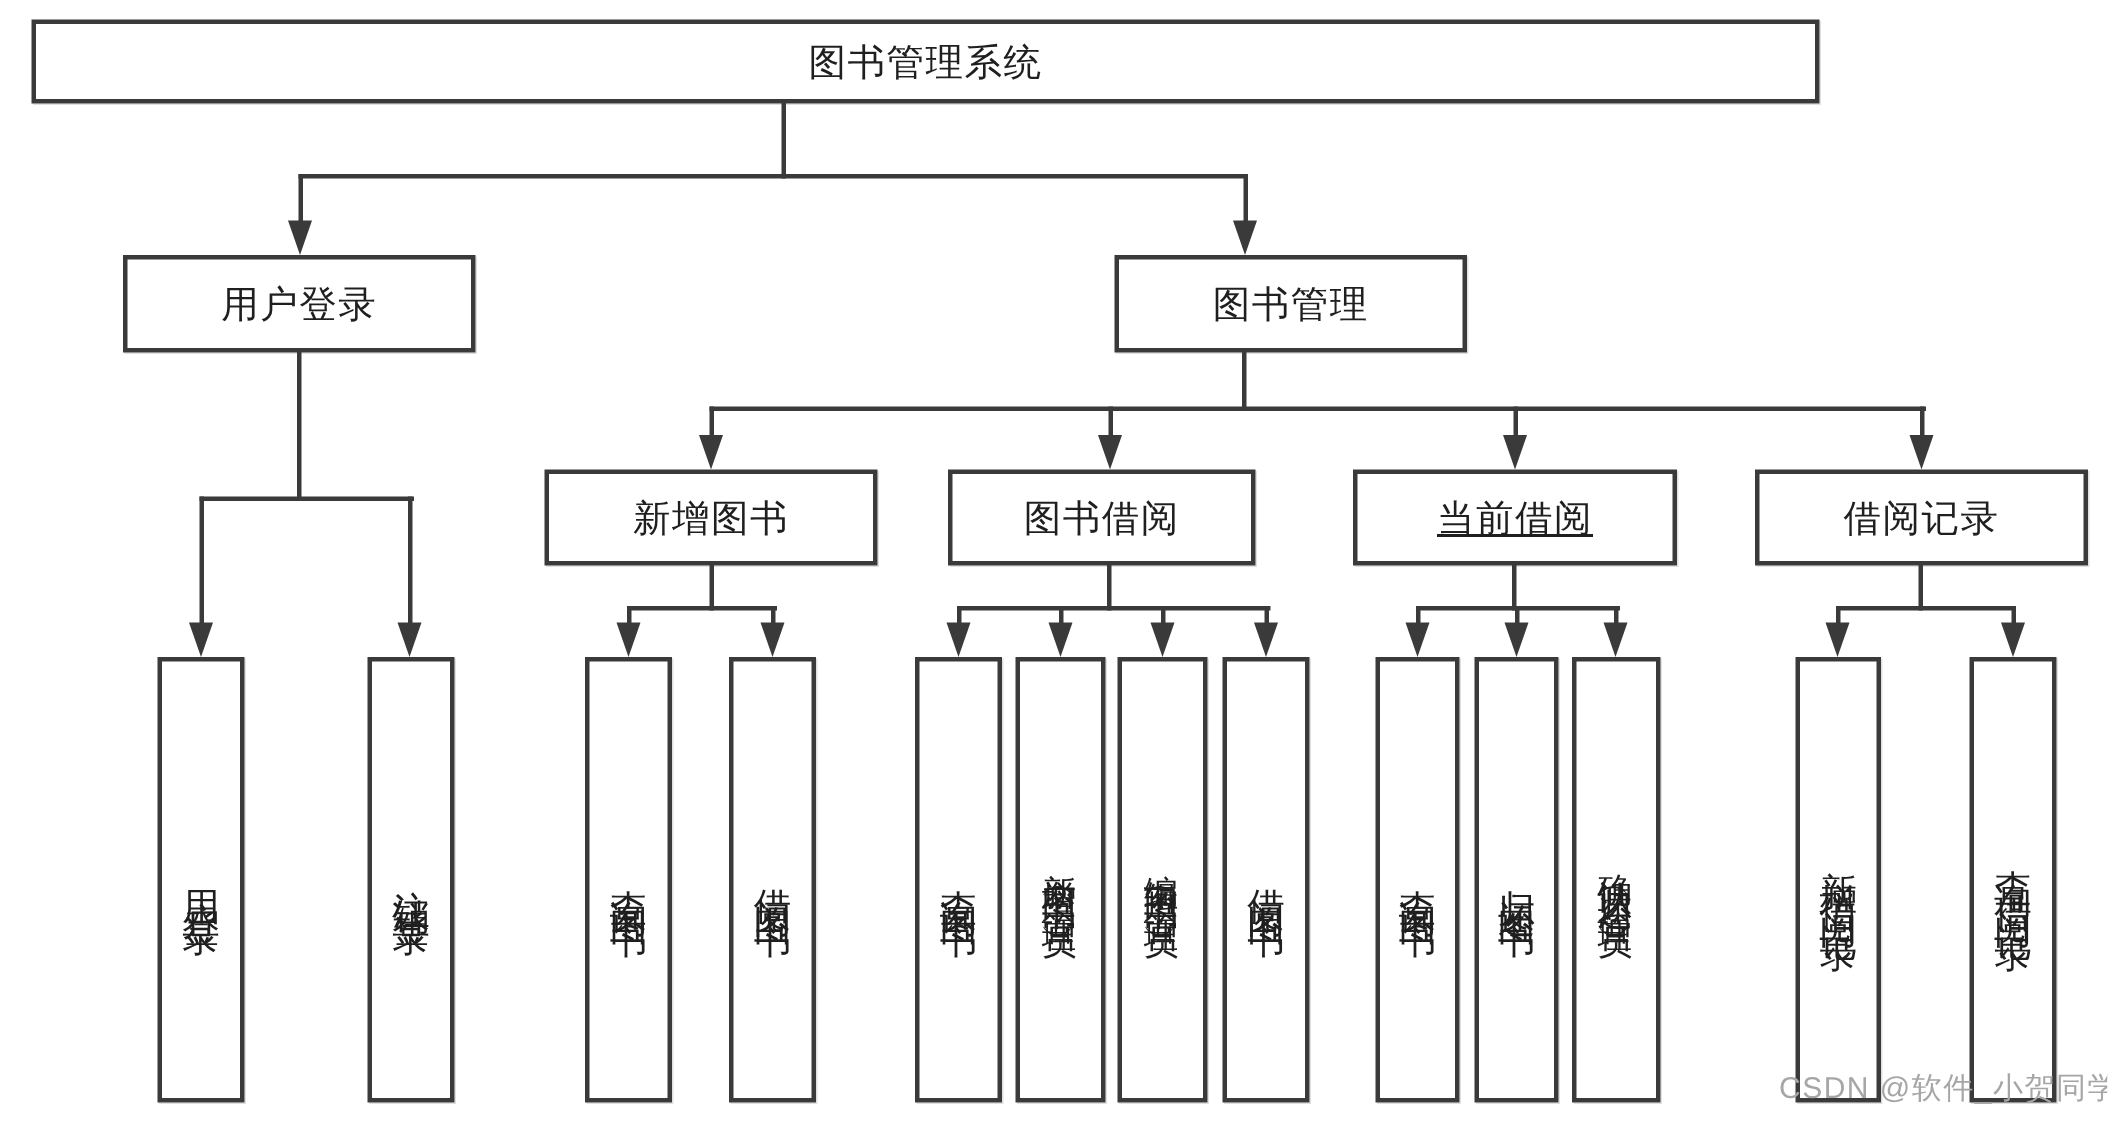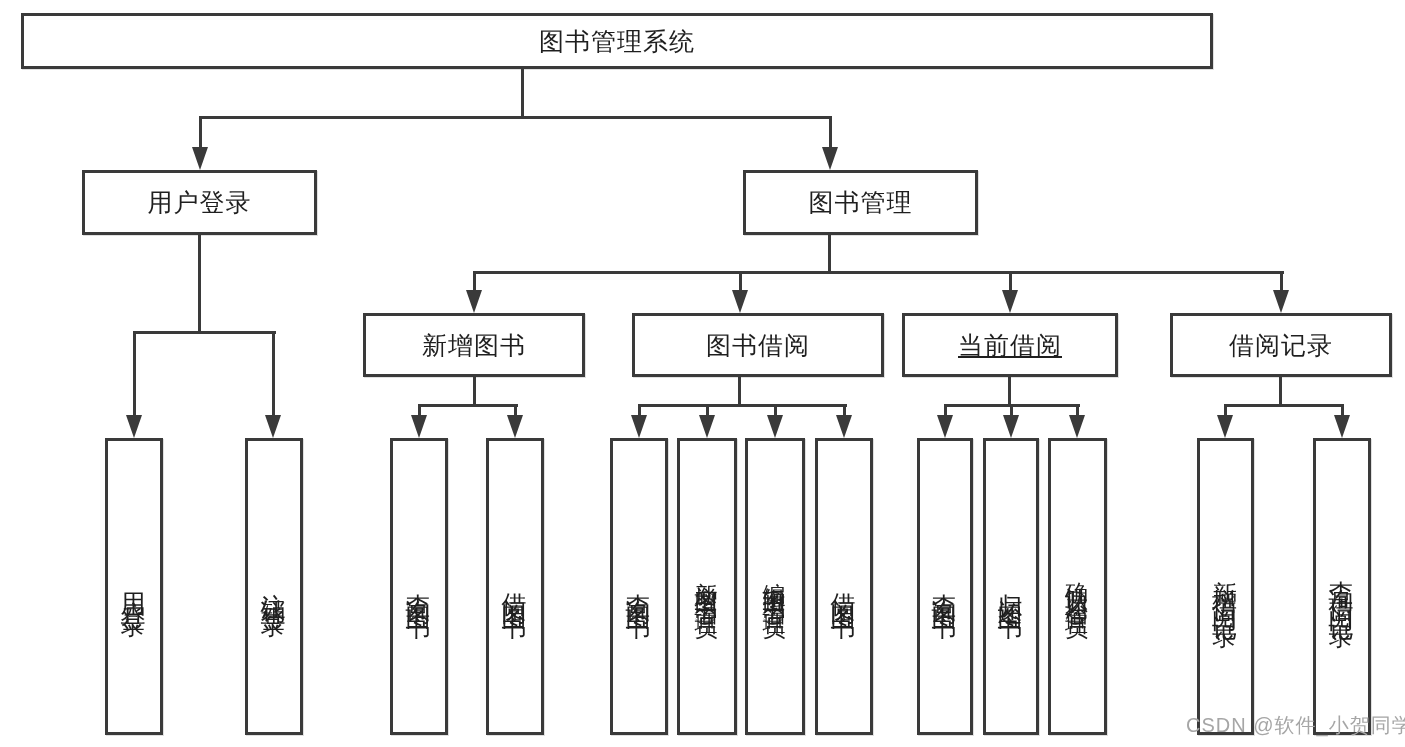--- a/index.html
+++ b/index.html
@@ -71,21 +71,21 @@
   <div class="line" style="left:739px;top:271px;width:3px;height:22px;"></div>
   <div class="arrow" style="left:732px;top:290px;"></div>
   <div class="line" style="left:1009px;top:271px;width:3px;height:22px;"></div>
   <div class="arrow" style="left:1002px;top:290px;"></div>
   <div class="line" style="left:1280px;top:271px;width:3px;height:22px;"></div>
   <div class="arrow" style="left:1273px;top:290px;"></div>
 
   <div class="box" style="left:363px;top:313px;width:222px;height:64px;">
     <span>新增图书</span>
   </div>
-  <div class="box" style="left:632px;top:313px;width:252px;height:64px;">
+  <div class="box" style="left:632px;top:313px;width:205px;height:64px;">
     <span>图书借阅</span>
   </div>
   <div class="box" style="left:902px;top:313px;width:216px;height:64px;text-decoration:underline;">
     <span>当前借阅</span>
   </div>
   <div class="box" style="left:1170px;top:313px;width:222px;height:64px;">
     <span>借阅记录</span>
   </div>
 
   <div class="line" style="left:473px;top:374px;width:3px;height:33px;"></div>

